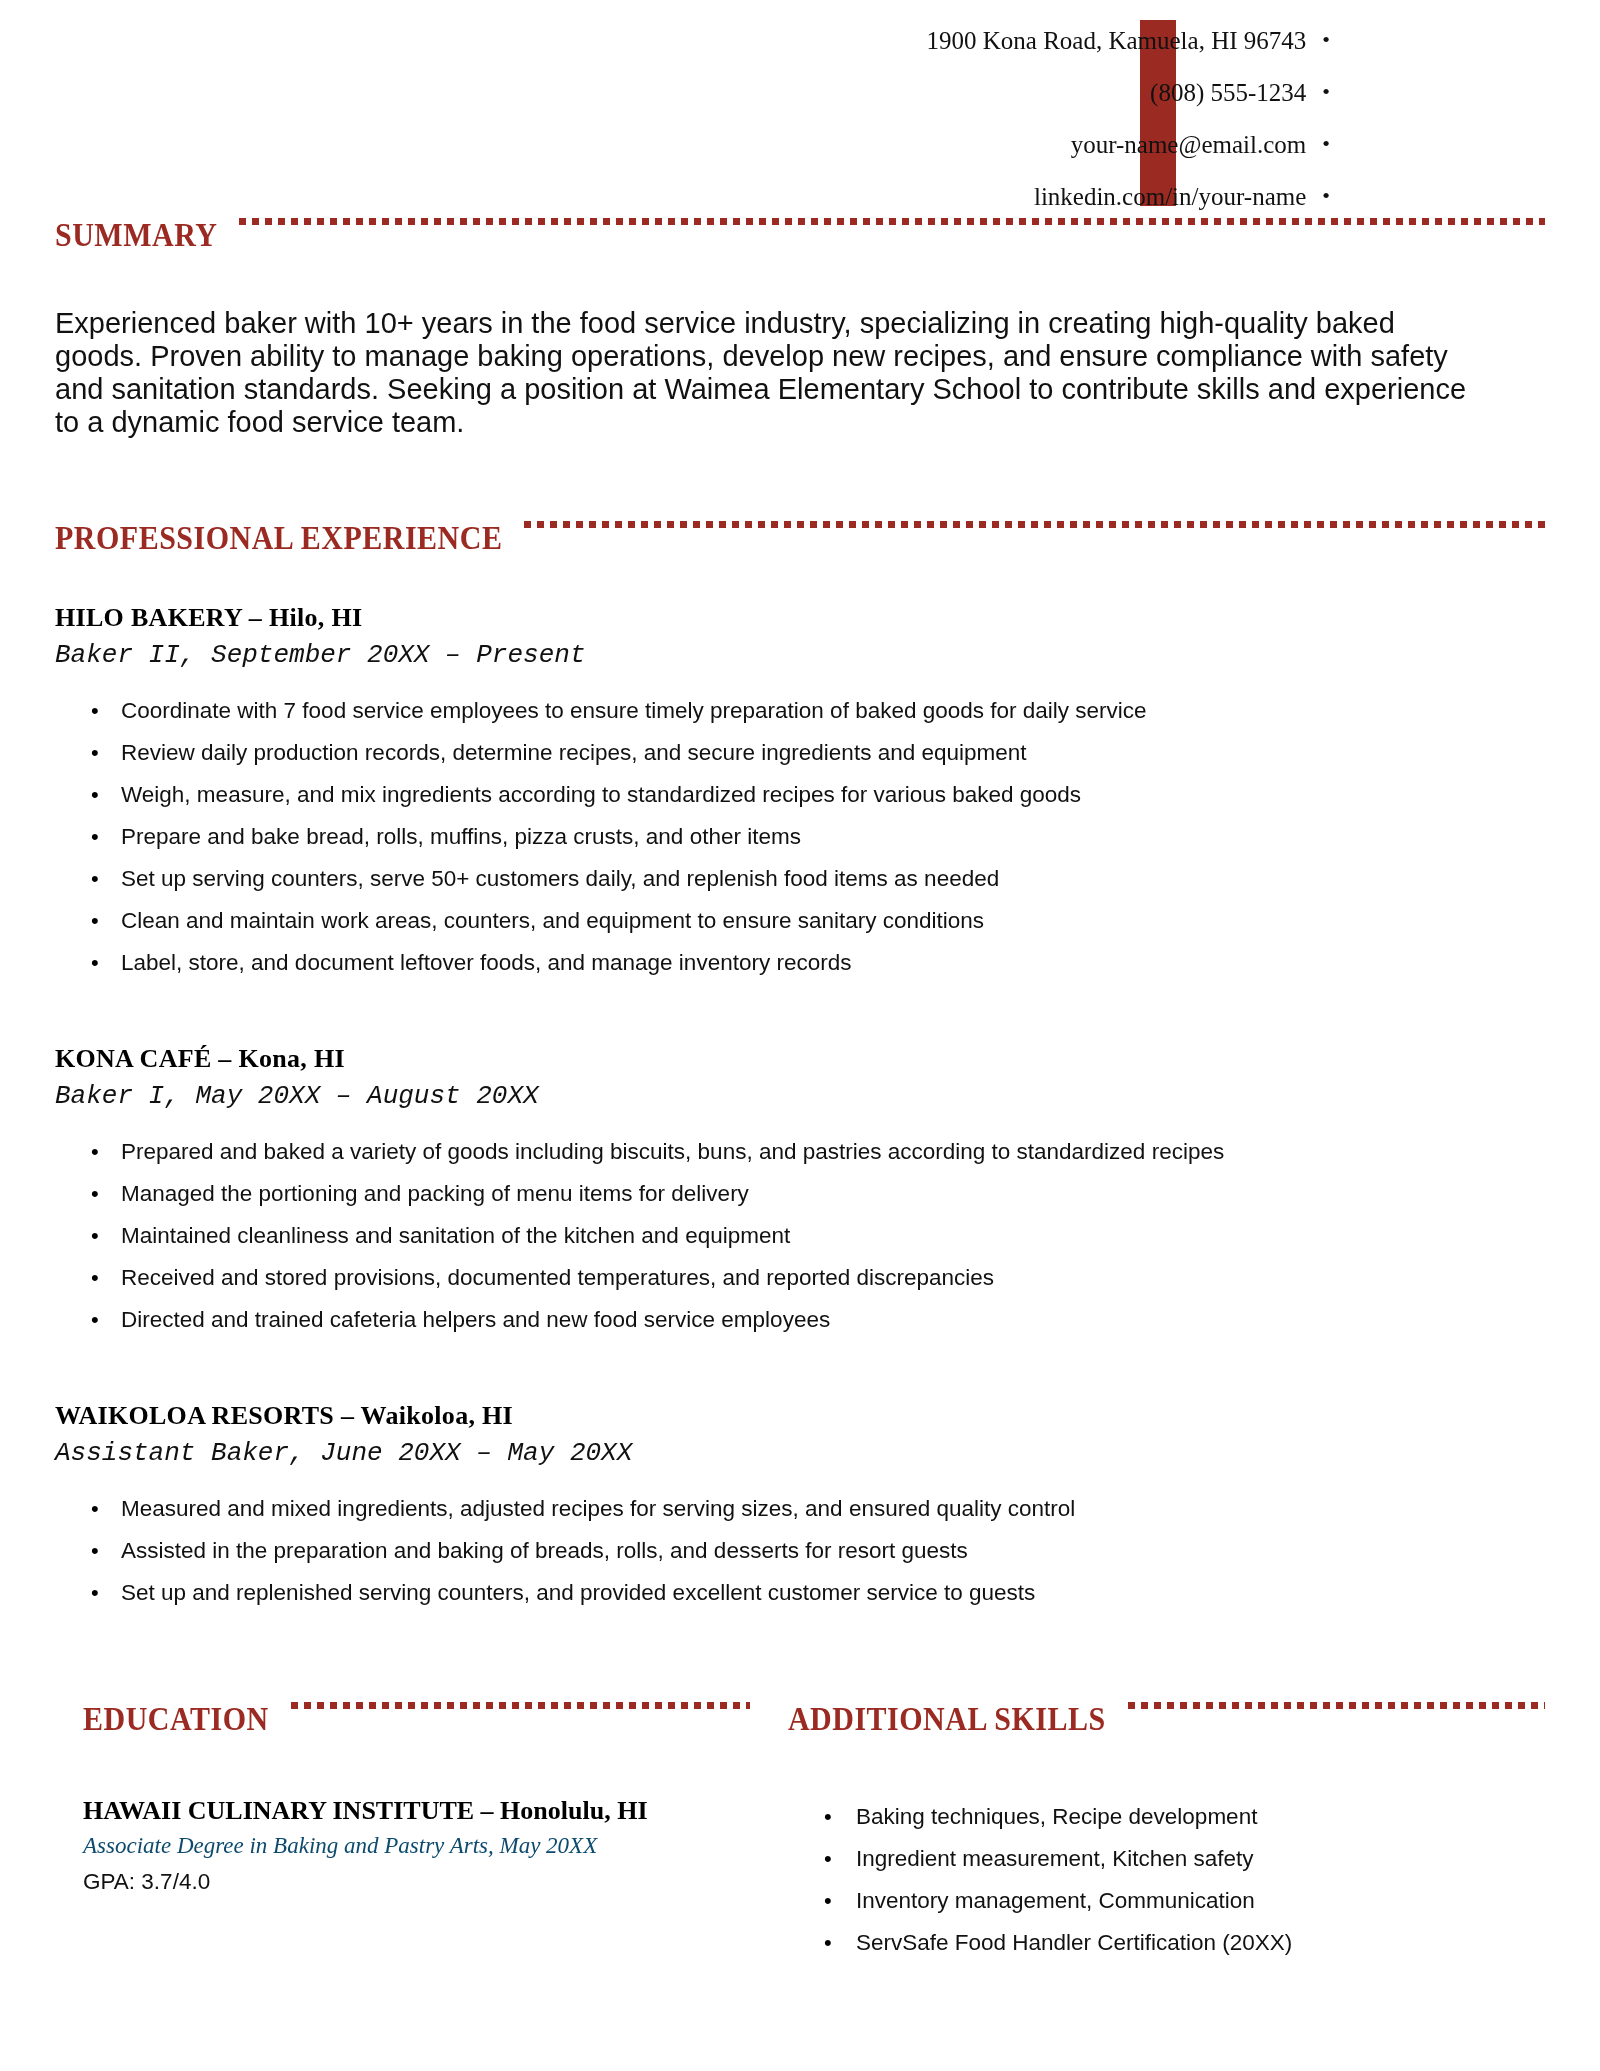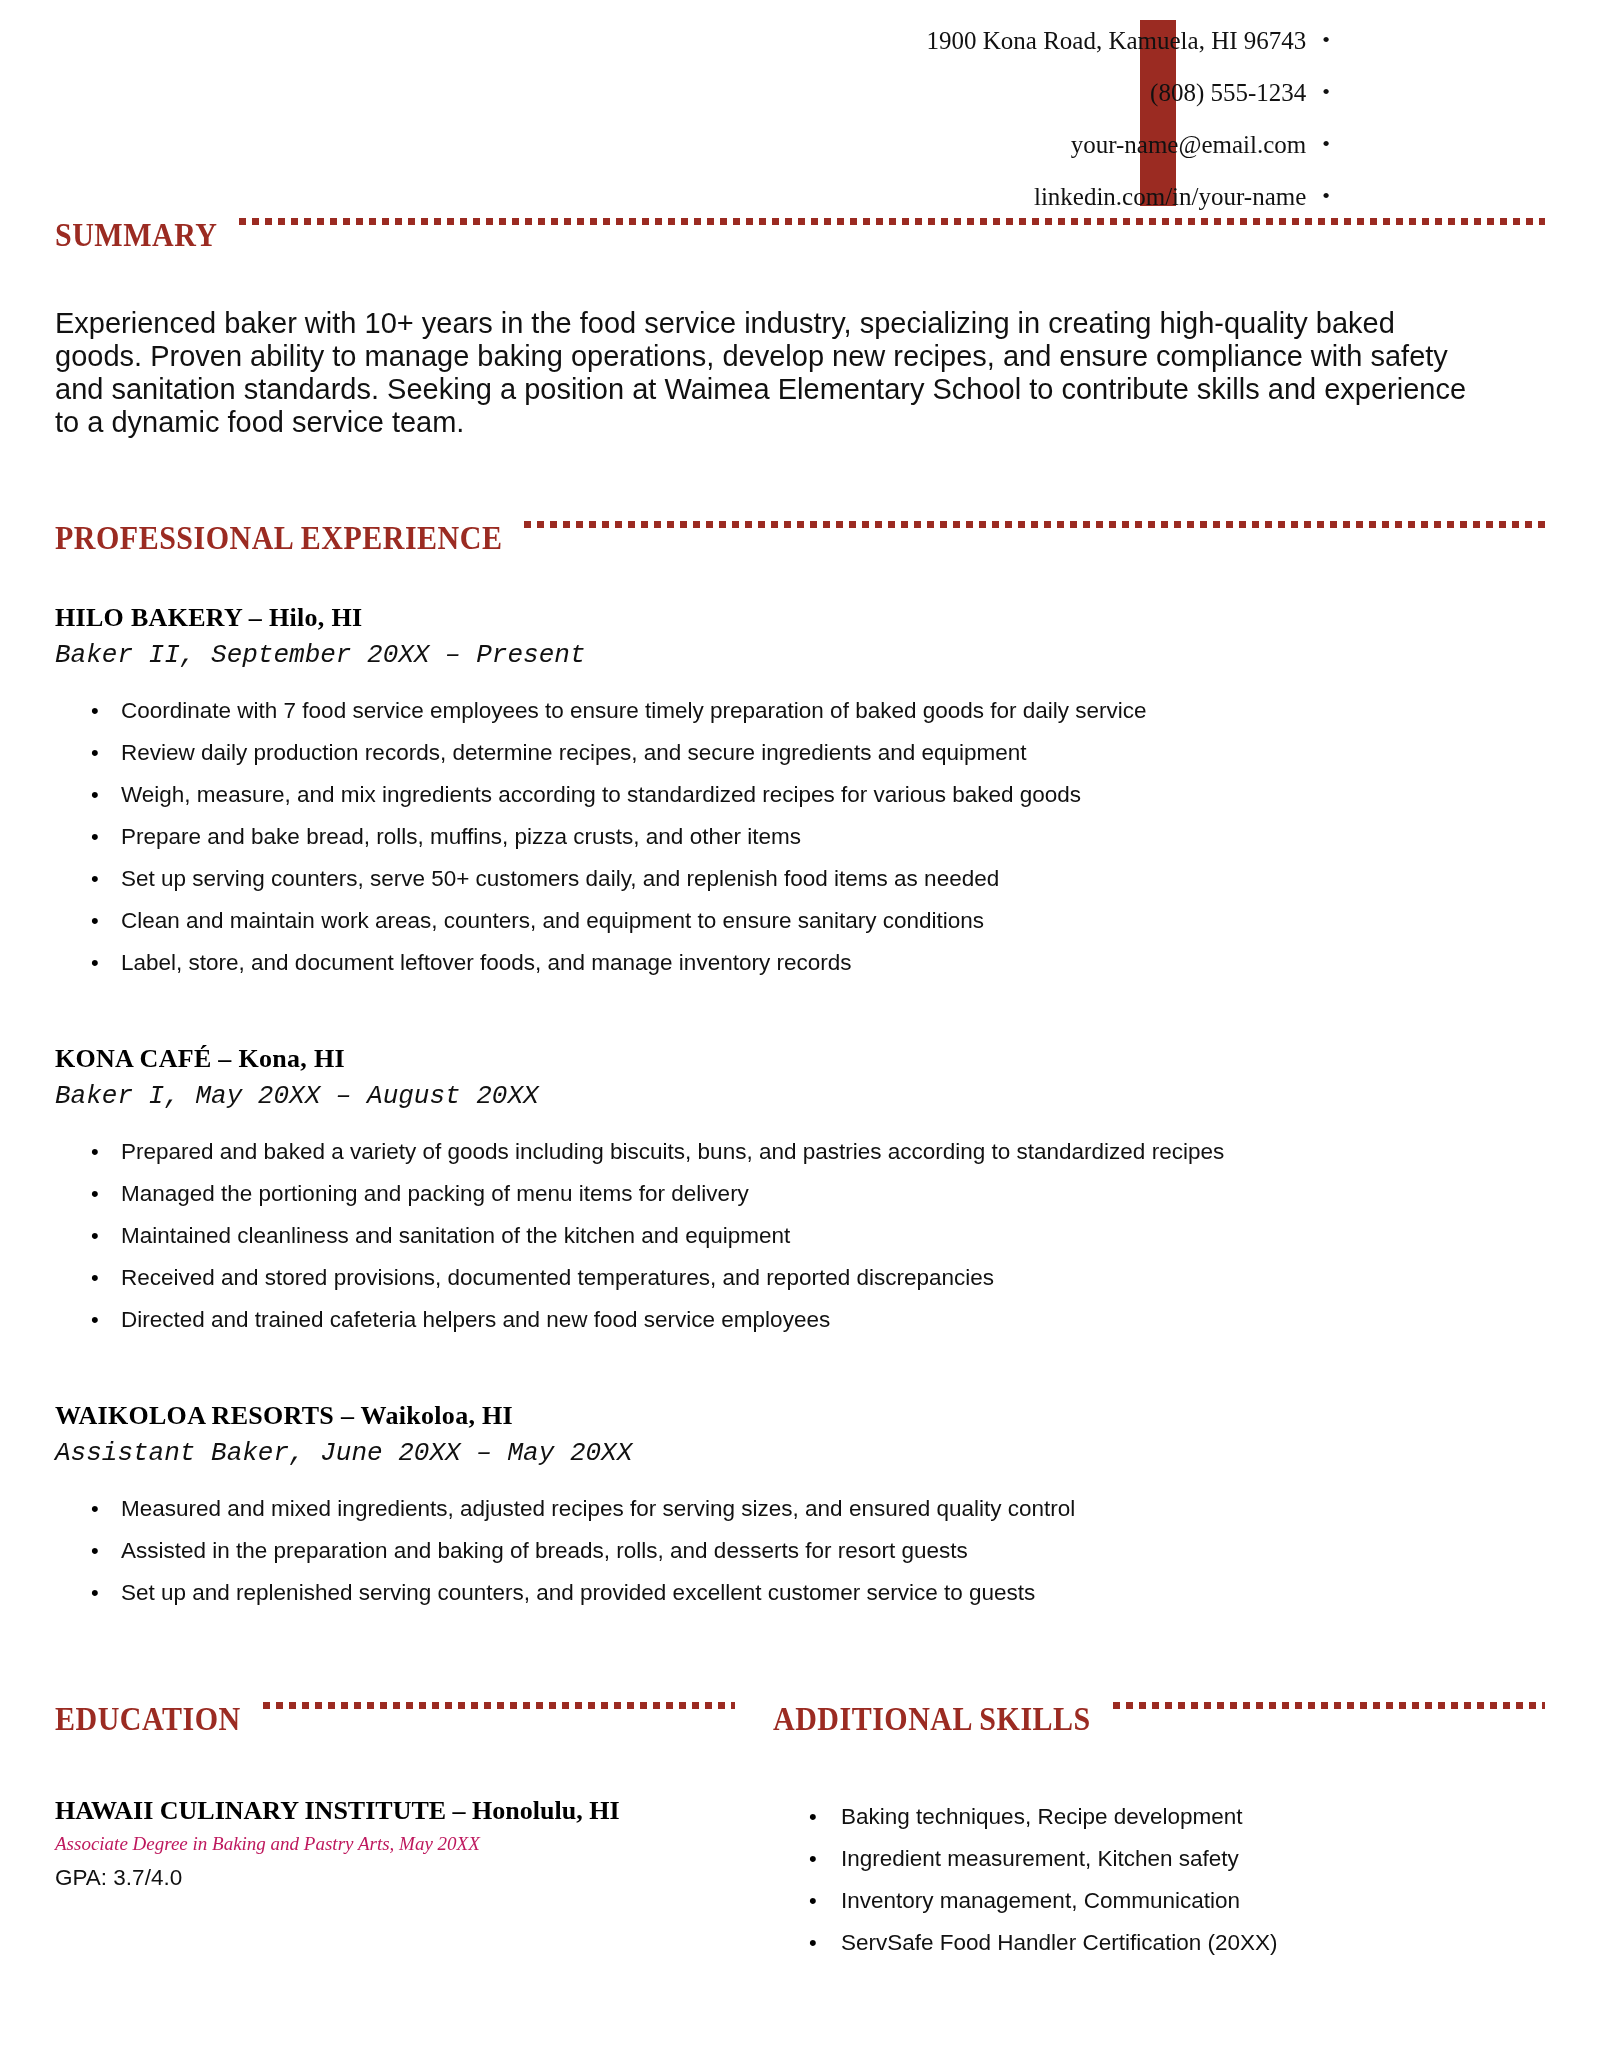--- a/index.html
+++ b/index.html
@@ -169,37 +169,38 @@
     font-size: 22px;
     line-height: 42px;
     color: #000;
   }
 
   
   .two-col {
     display: flex;
     margin-top: 88px;
     gap: 0;
+    margin-left: 28px;
   }
 
   .col-left  { width: 718px; padding-right: 38px; }
   .col-right { width: 772px; }
 
   .edu-school {
     font-family: "Liberation Serif", serif;
     font-weight: bold;
     font-size: 26px;
     color: #000;
   }
 
   .edu-degree {
     font-family: "Liberation Serif", serif;
     font-style: italic;
-    font-size: 19px;
-    color: #be185d;
+    font-size: 23px;
+    color: #0c4a6e;
     margin-top: 7px;
   }
 
   .edu-gpa {
     font-size: 22.5px;
     line-height: 36px;
     color: #111;
     margin-top: 5px;
   }
 

